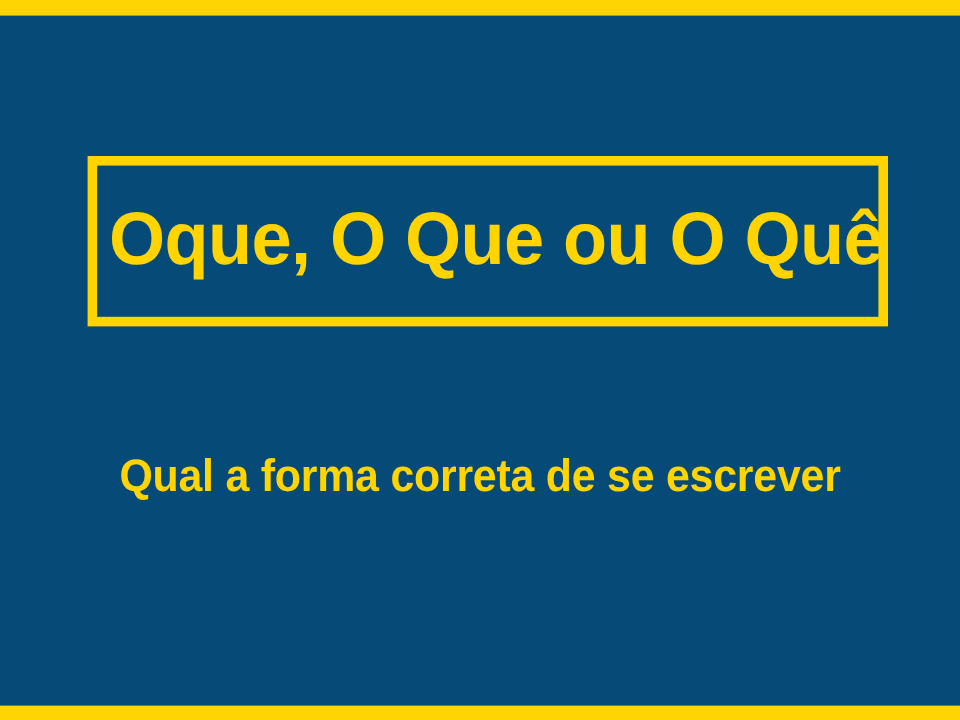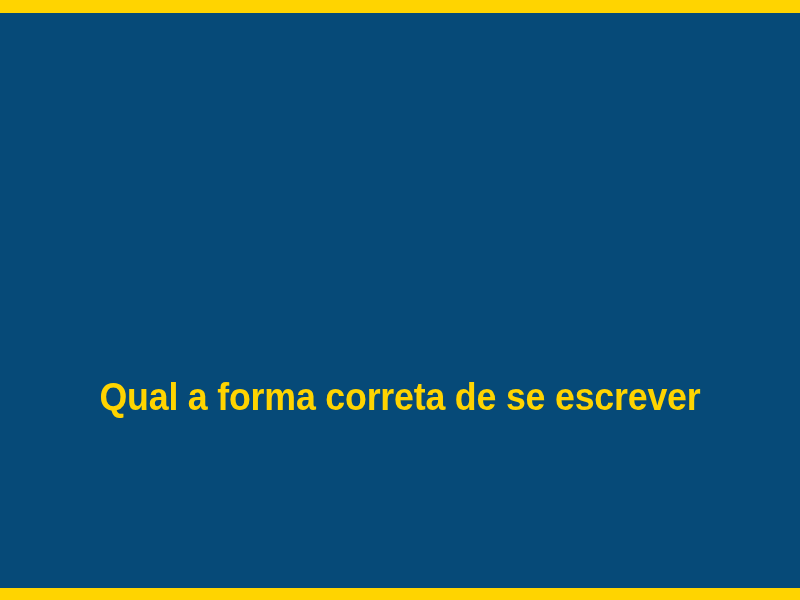--- a/index.html
+++ b/index.html
@@ -88,18 +88,21 @@
     transform-origin: center center;
   }
 </style>
 </head>
 <body>
 
 <div id="slide">
 
   <div class="accent-bar top"></div>
 
+  <div id="title-frame">
+    <span id="title-text">Oque, O Que ou O Quê</span>
+  </div>
 
   <div id="subtitle-text">Qual a forma correta de se escrever</div>
 
   <div class="accent-bar bottom"></div>
 
 </div>
 
 </body></html>

